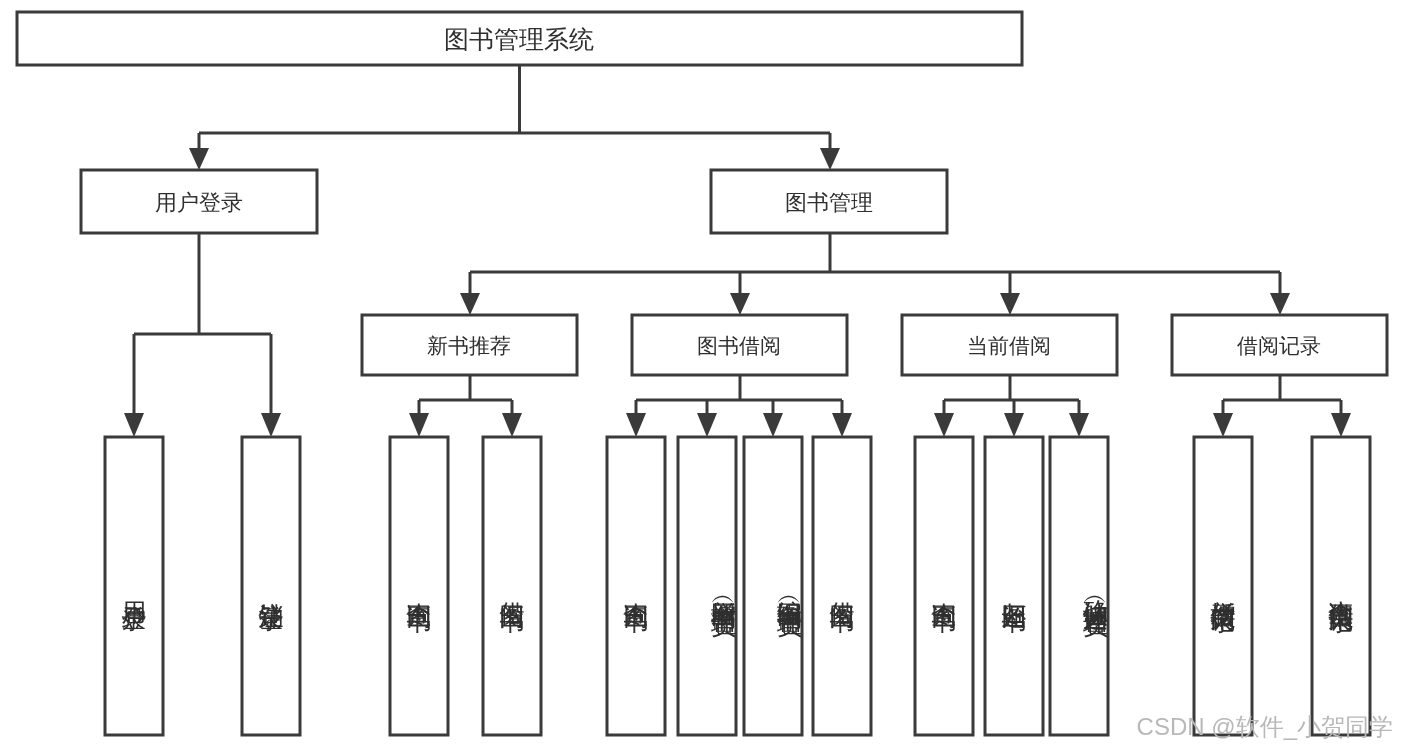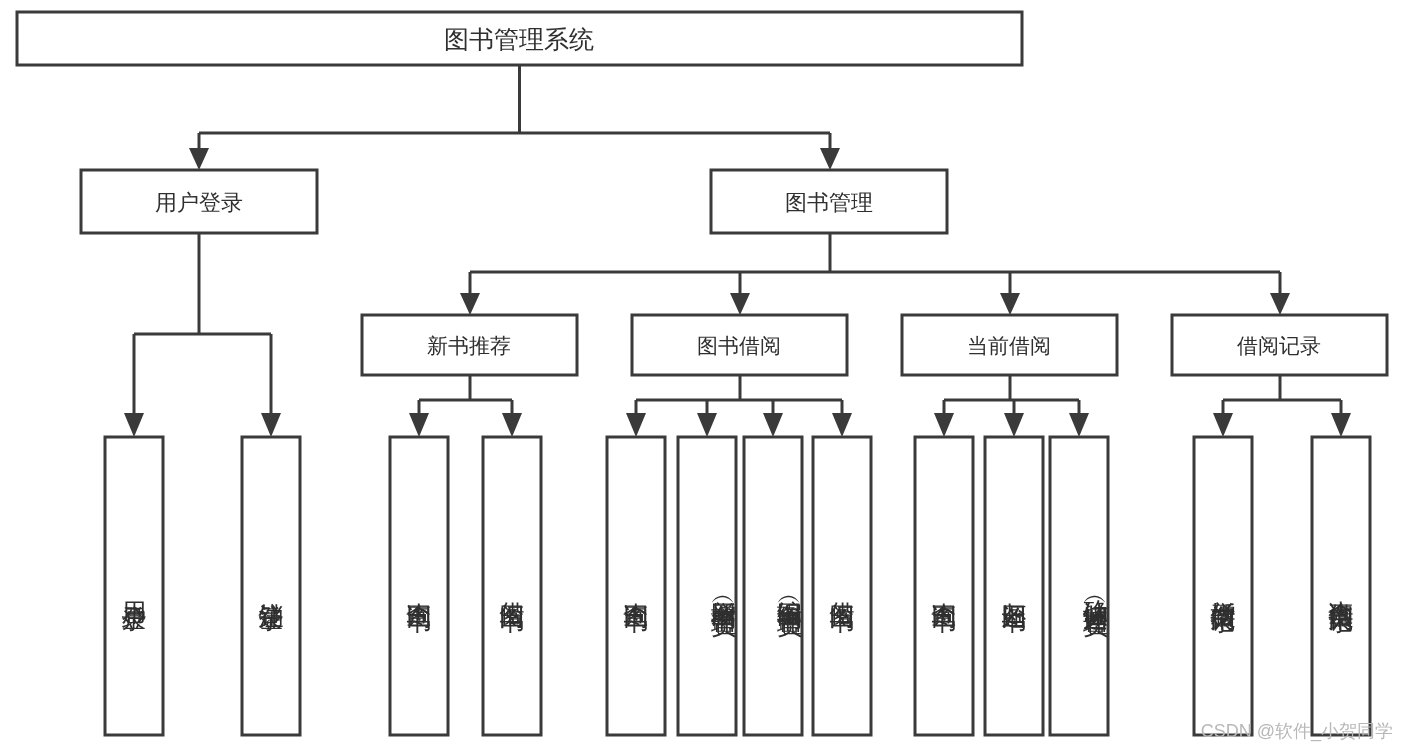--- a/index.html
+++ b/index.html
@@ -11,21 +11,21 @@
   .arrow-head{fill:#3a3a3a;}
   .node-label{font-family:"Liberation Sans","DejaVu Sans",sans-serif;fill:#2f2f2f;text-anchor:middle;}
   .lvl1-label{font-size:25px;}
   .lvl2-label{font-size:22px;}
   .lvl3-label{font-size:21px;}
   .leaf-label{position:absolute;writing-mode:vertical-rl;text-orientation:upright;
               font-family:"Liberation Sans","DejaVu Sans",sans-serif;font-size:25px;color:#2f2f2f;
               letter-spacing:2px;line-height:1;display:flex;align-items:flex-start;justify-content:center;
               white-space:nowrap;pointer-events:none;}
   .leaf-label.centered{align-items:center;}
-  .watermark{position:absolute;right:8px;bottom:4px;font-size:18px;color:#b8b8b8;
+  .watermark{position:absolute;right:8px;bottom:4px;font-size:24px;color:#b8b8b8;
              font-family:"Liberation Sans","DejaVu Sans",sans-serif;white-space:nowrap;}
 </style>
 </head>
 <body>
 
 <div id="stage">
 
   <svg id="diagram" viewBox="0 0 1405 747">
     <defs>
       <marker id="arrow" viewBox="0 0 12 12" refX="6" refY="10" markerWidth="12" markerHeight="12" orient="auto-start-reverse" markerUnits="userSpaceOnUse">

